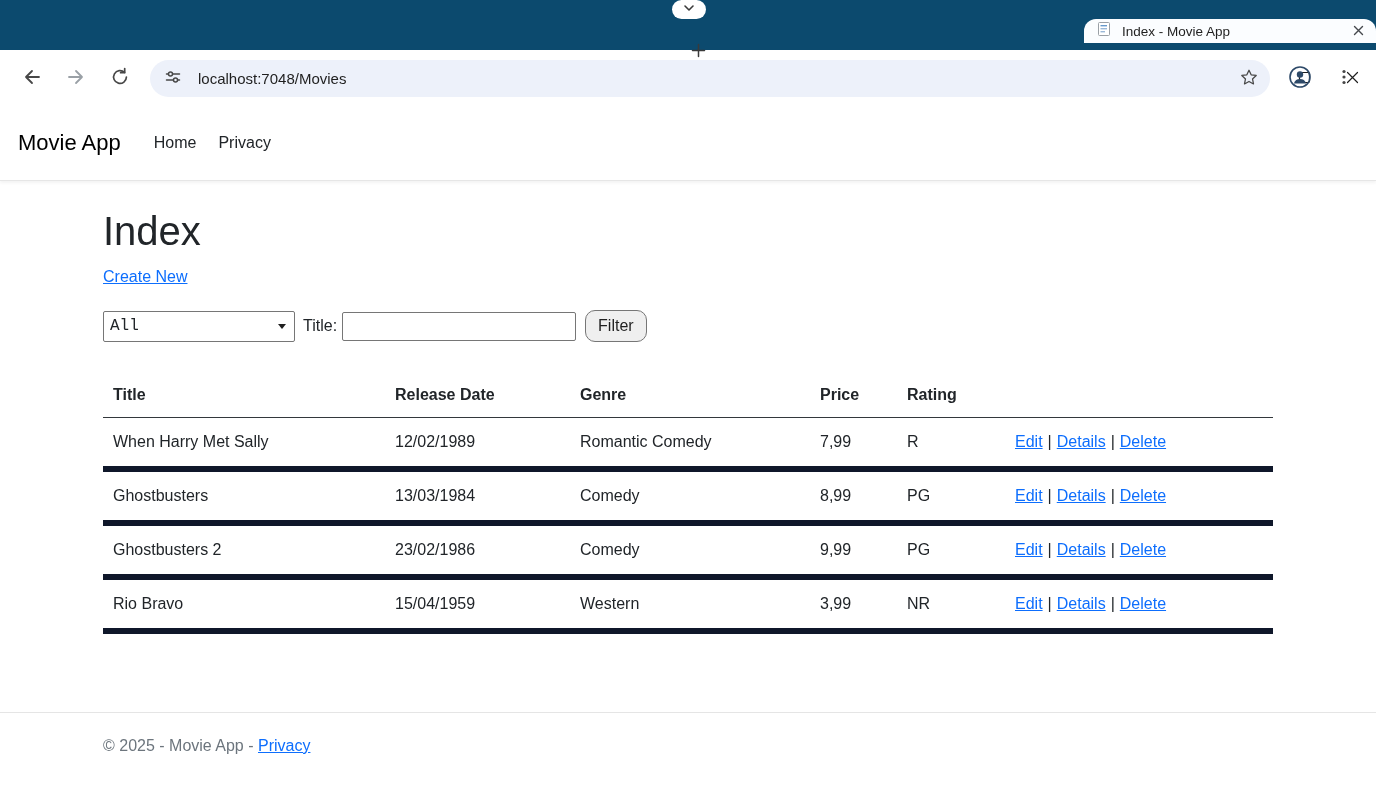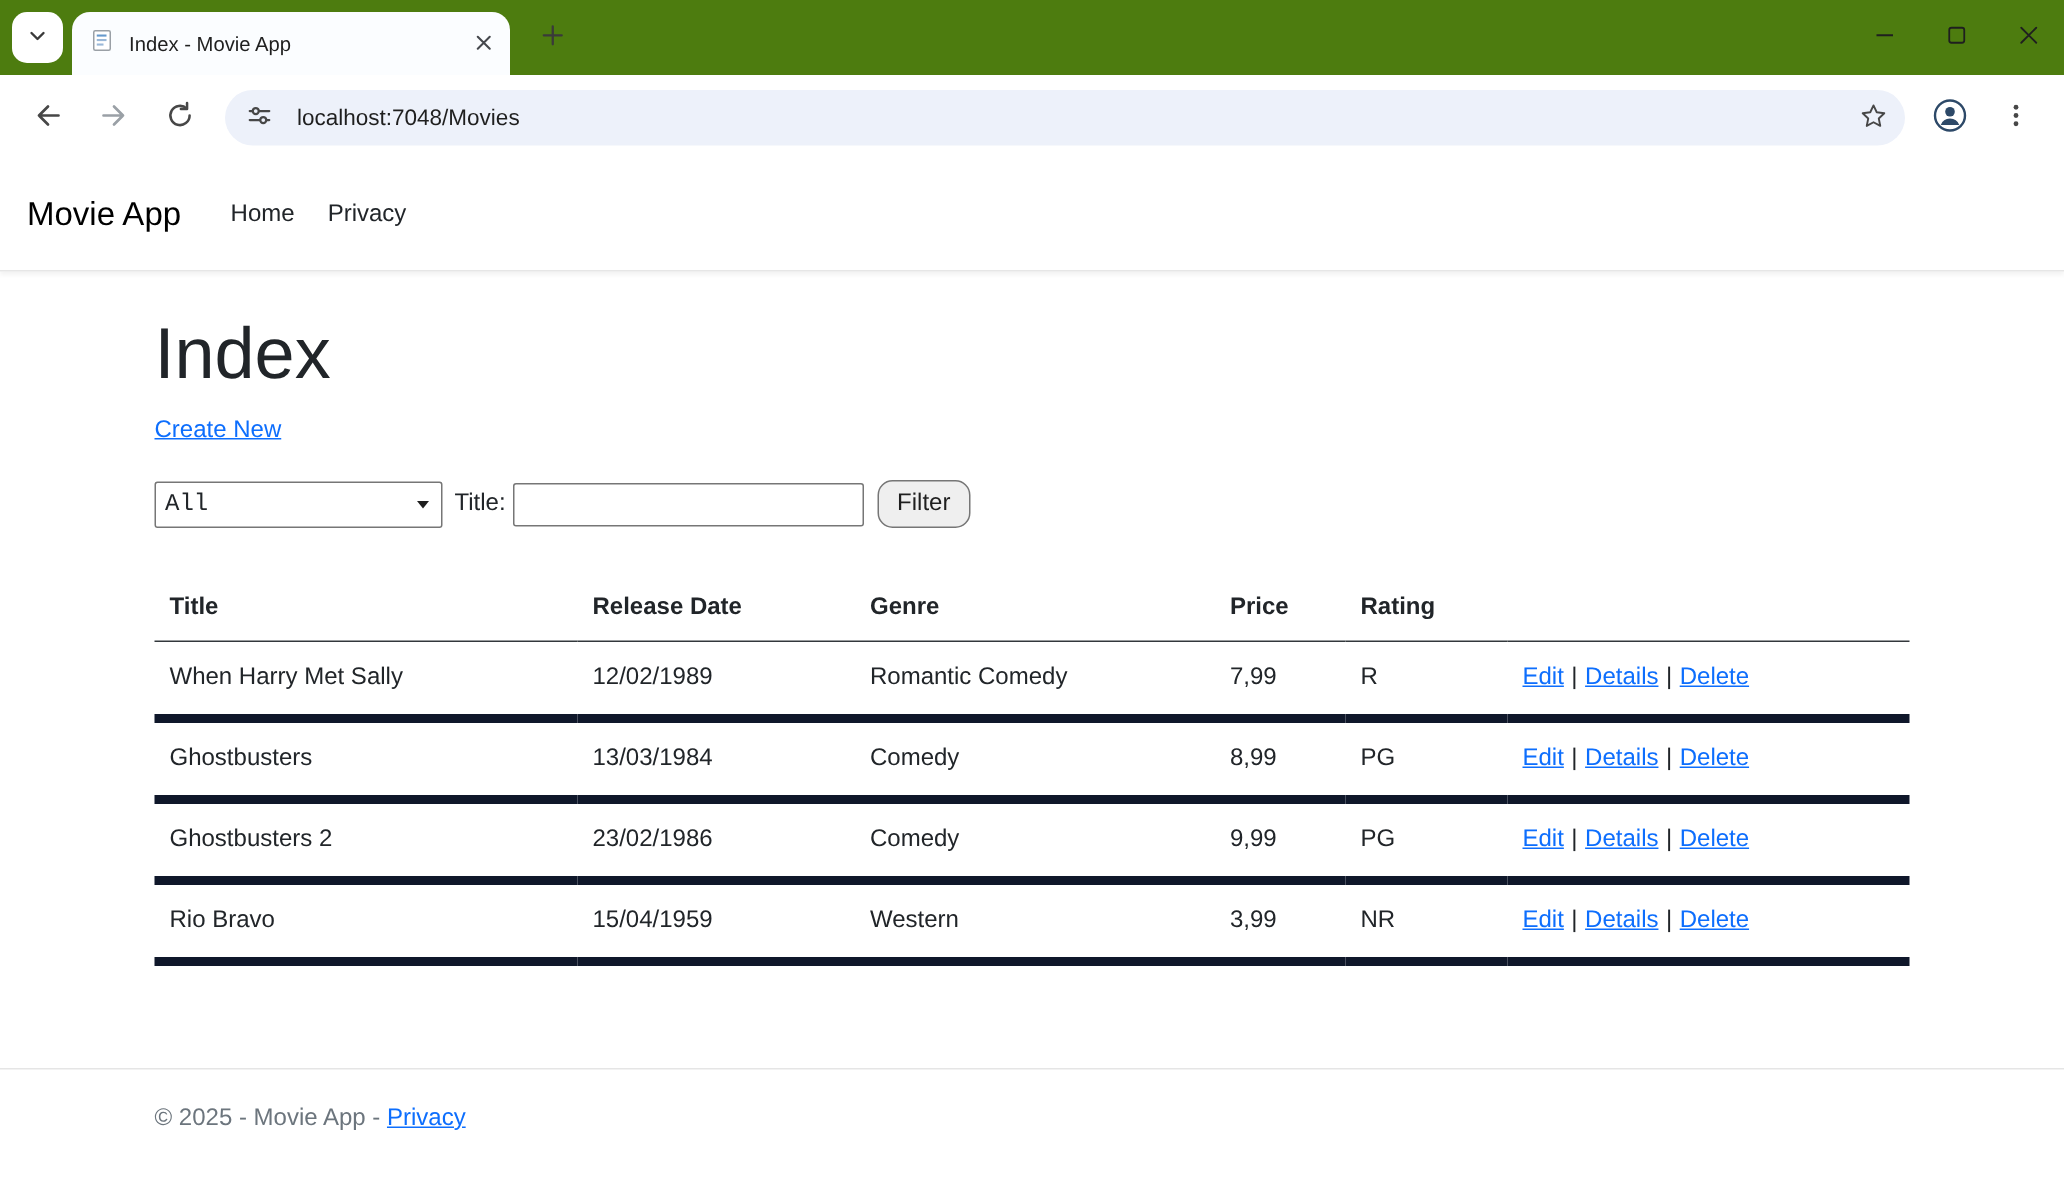--- a/index.html
+++ b/index.html
@@ -5,22 +5,22 @@
   * { box-sizing: border-box; }
   html, body { margin: 0; padding: 0; }
   body {
     width: 1376px; height: 797px; overflow: hidden;
     background: #fff; position: relative;
     font-family: "Liberation Sans", "DejaVu Sans", sans-serif;
     color: #212529;
   }
   
   .tabstrip {
-    height: 50px; background: #4d7c0f;
-    display: flex; align-items: center; padding-left: 8px;
+    height: 50px; background: #0c4a6e;
+    display: flex; align-items: center; padding-left: 8px; flex-direction: column;
   }
   .tab-search {
     width: 34px; height: 34px; border-radius: 10px; background: #fff;
     border: none; display: flex; align-items: center; justify-content: center;
     margin-right: 6px; cursor: pointer; padding: 0;
   }
   .tab {
     align-self: flex-end; height: 42px; width: 292px; background: #fbfdff;
     border-radius: 12px 12px 0 0; display: flex; align-items: center;
     padding: 0 6px 0 12px;
@@ -65,21 +65,21 @@
   .site-nav {
     height: 75px; background: #fff; border-bottom: 1px solid #e6e6e6;
     box-shadow: 0 2px 3px rgba(0,0,0,0.05);
     display: flex; align-items: center; padding: 0 18px;
   }
   .brand { font-size: 22px; color: #000; text-decoration: none; margin-right: 22px; }
   .nav-link { font-size: 16px; color: #212529; text-decoration: none; padding: 0 11px; }
   
   .container { width: 1170px; margin: 0 auto; }
   main { padding-top: 28px; }
-  h1 { font-size: 48px; font-weight: 500; margin: 0 0 14px; color: #212529; }
+  h1 { font-size: 40px; font-weight: 500; margin: 0 0 14px; color: #212529; }
   a.content-link { color: #0d6efd; text-decoration: underline; }
   .create { font-size: 16px; }
   .filter-form { margin-top: 24px; display: flex; align-items: center; gap: 5px; }
   .select-wrap { position: relative; display: inline-block; }
   select {
     appearance: none; -webkit-appearance: none;
     width: 192px; height: 31px; border: 1px solid #767676; border-radius: 2px;
     background: #fff; font-size: 16px; padding: 0 24px 0 6px;
     font-family: Liberation Mono, monospace; color: #212529;
   }

